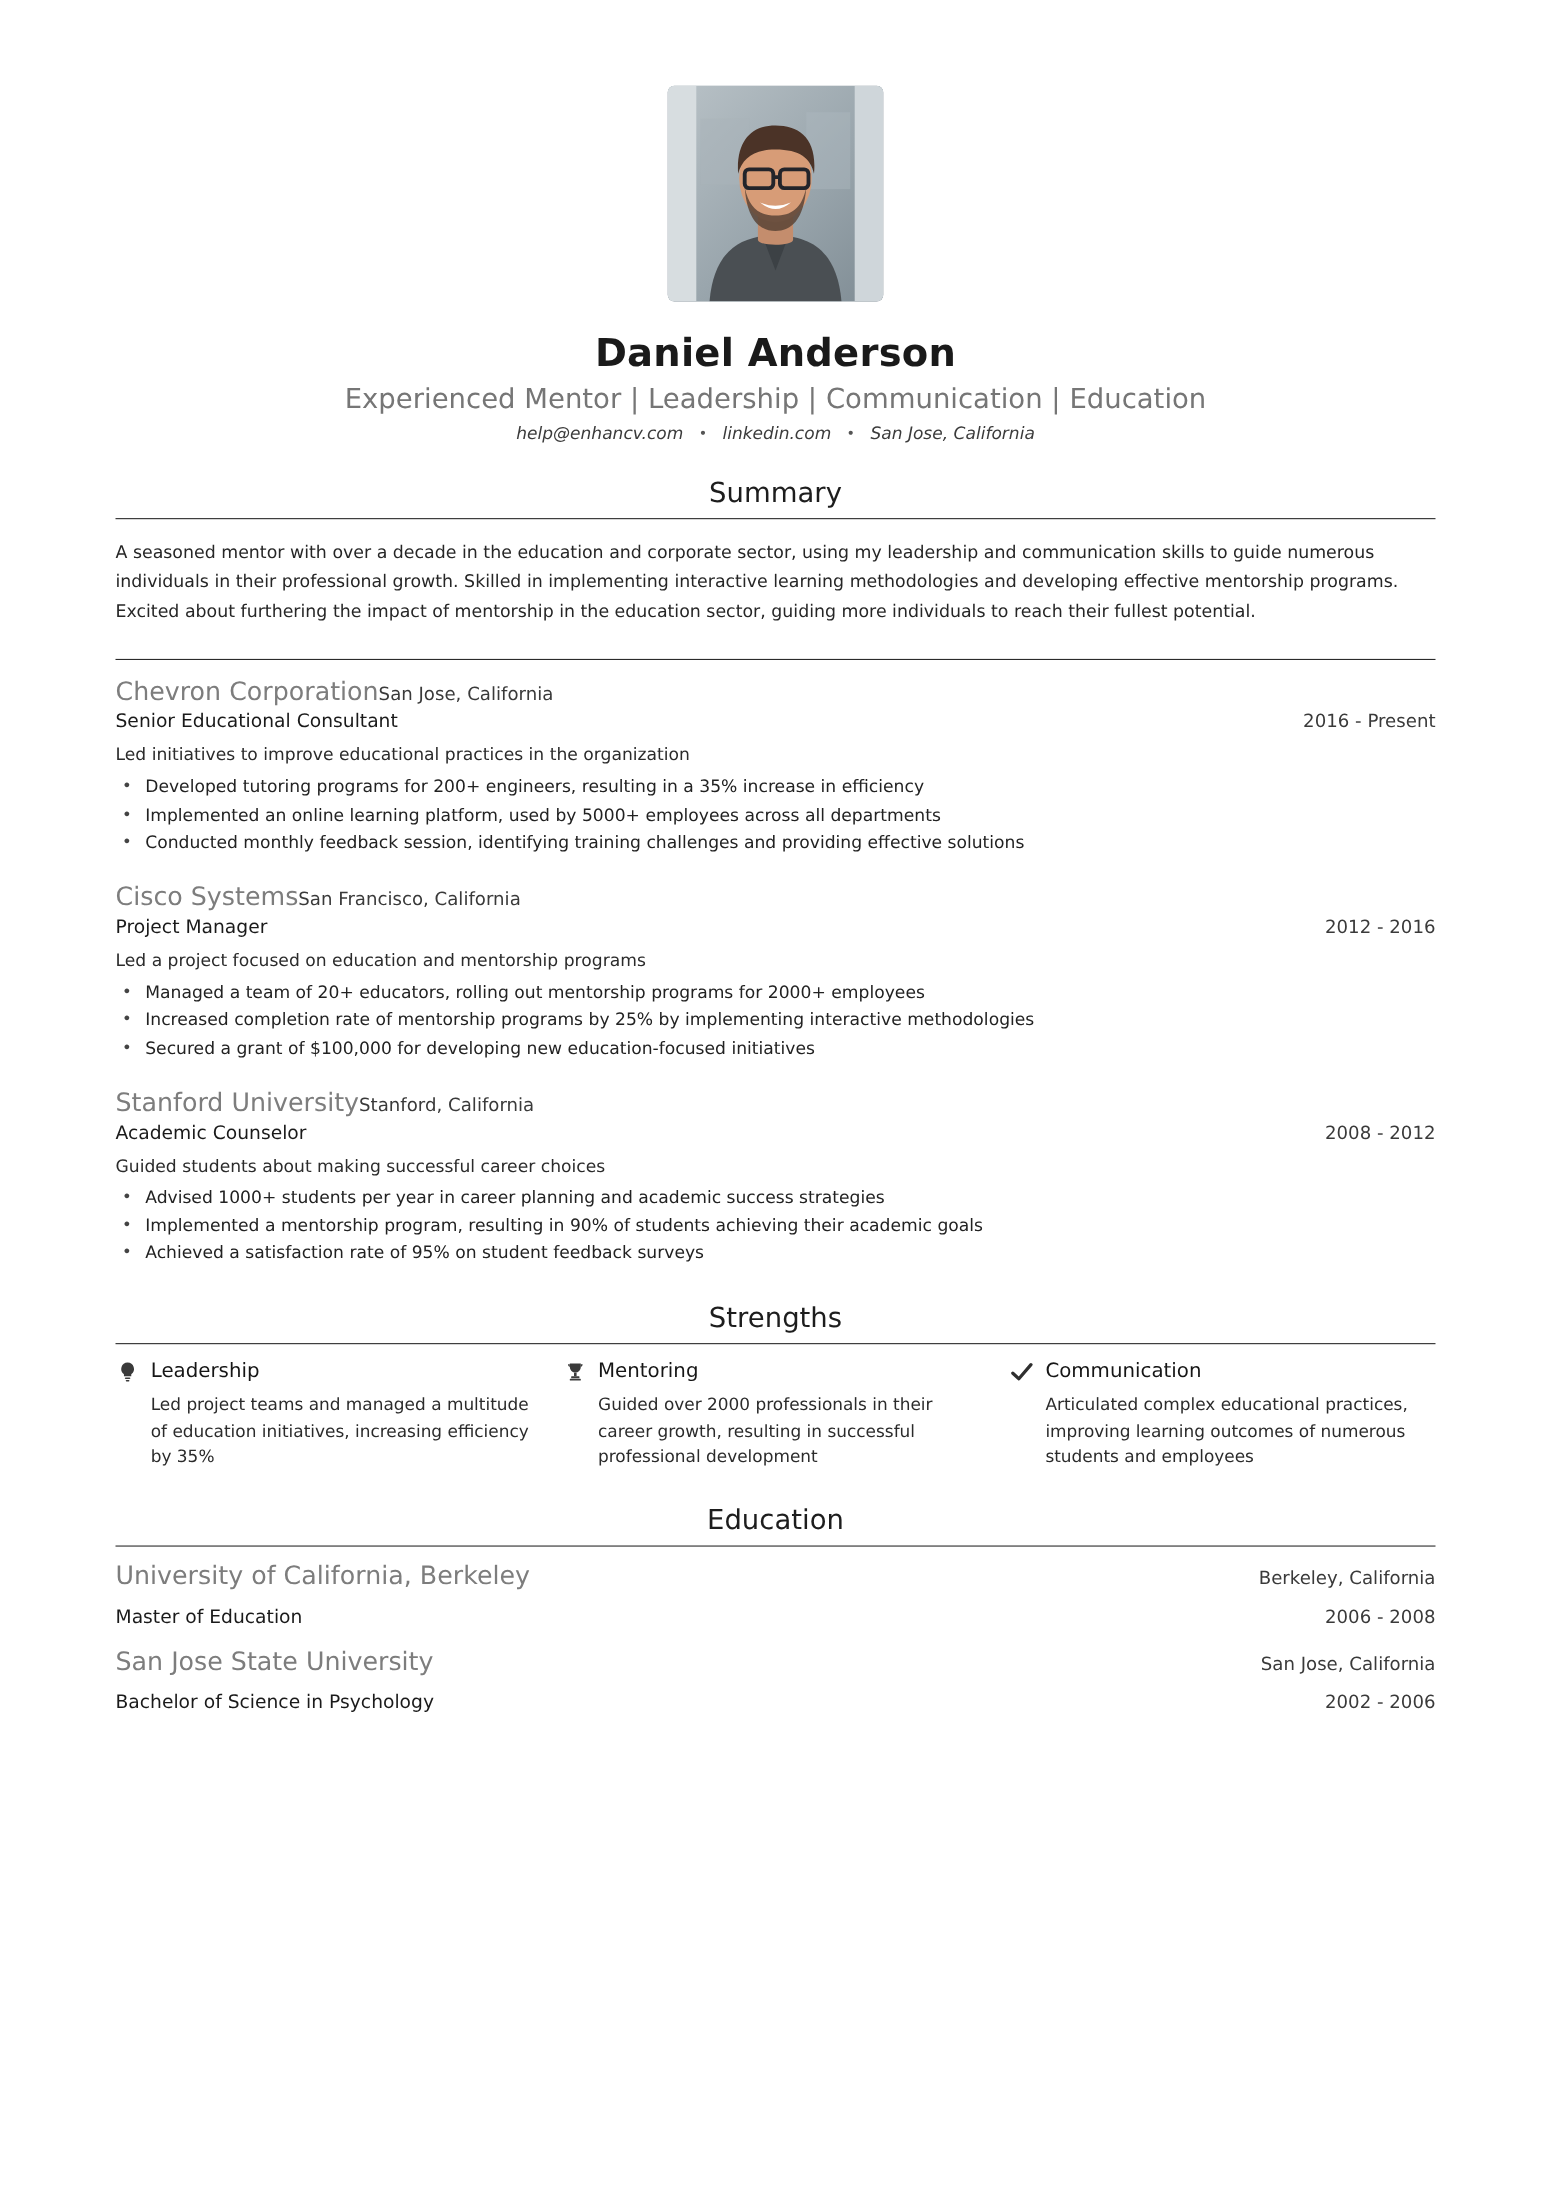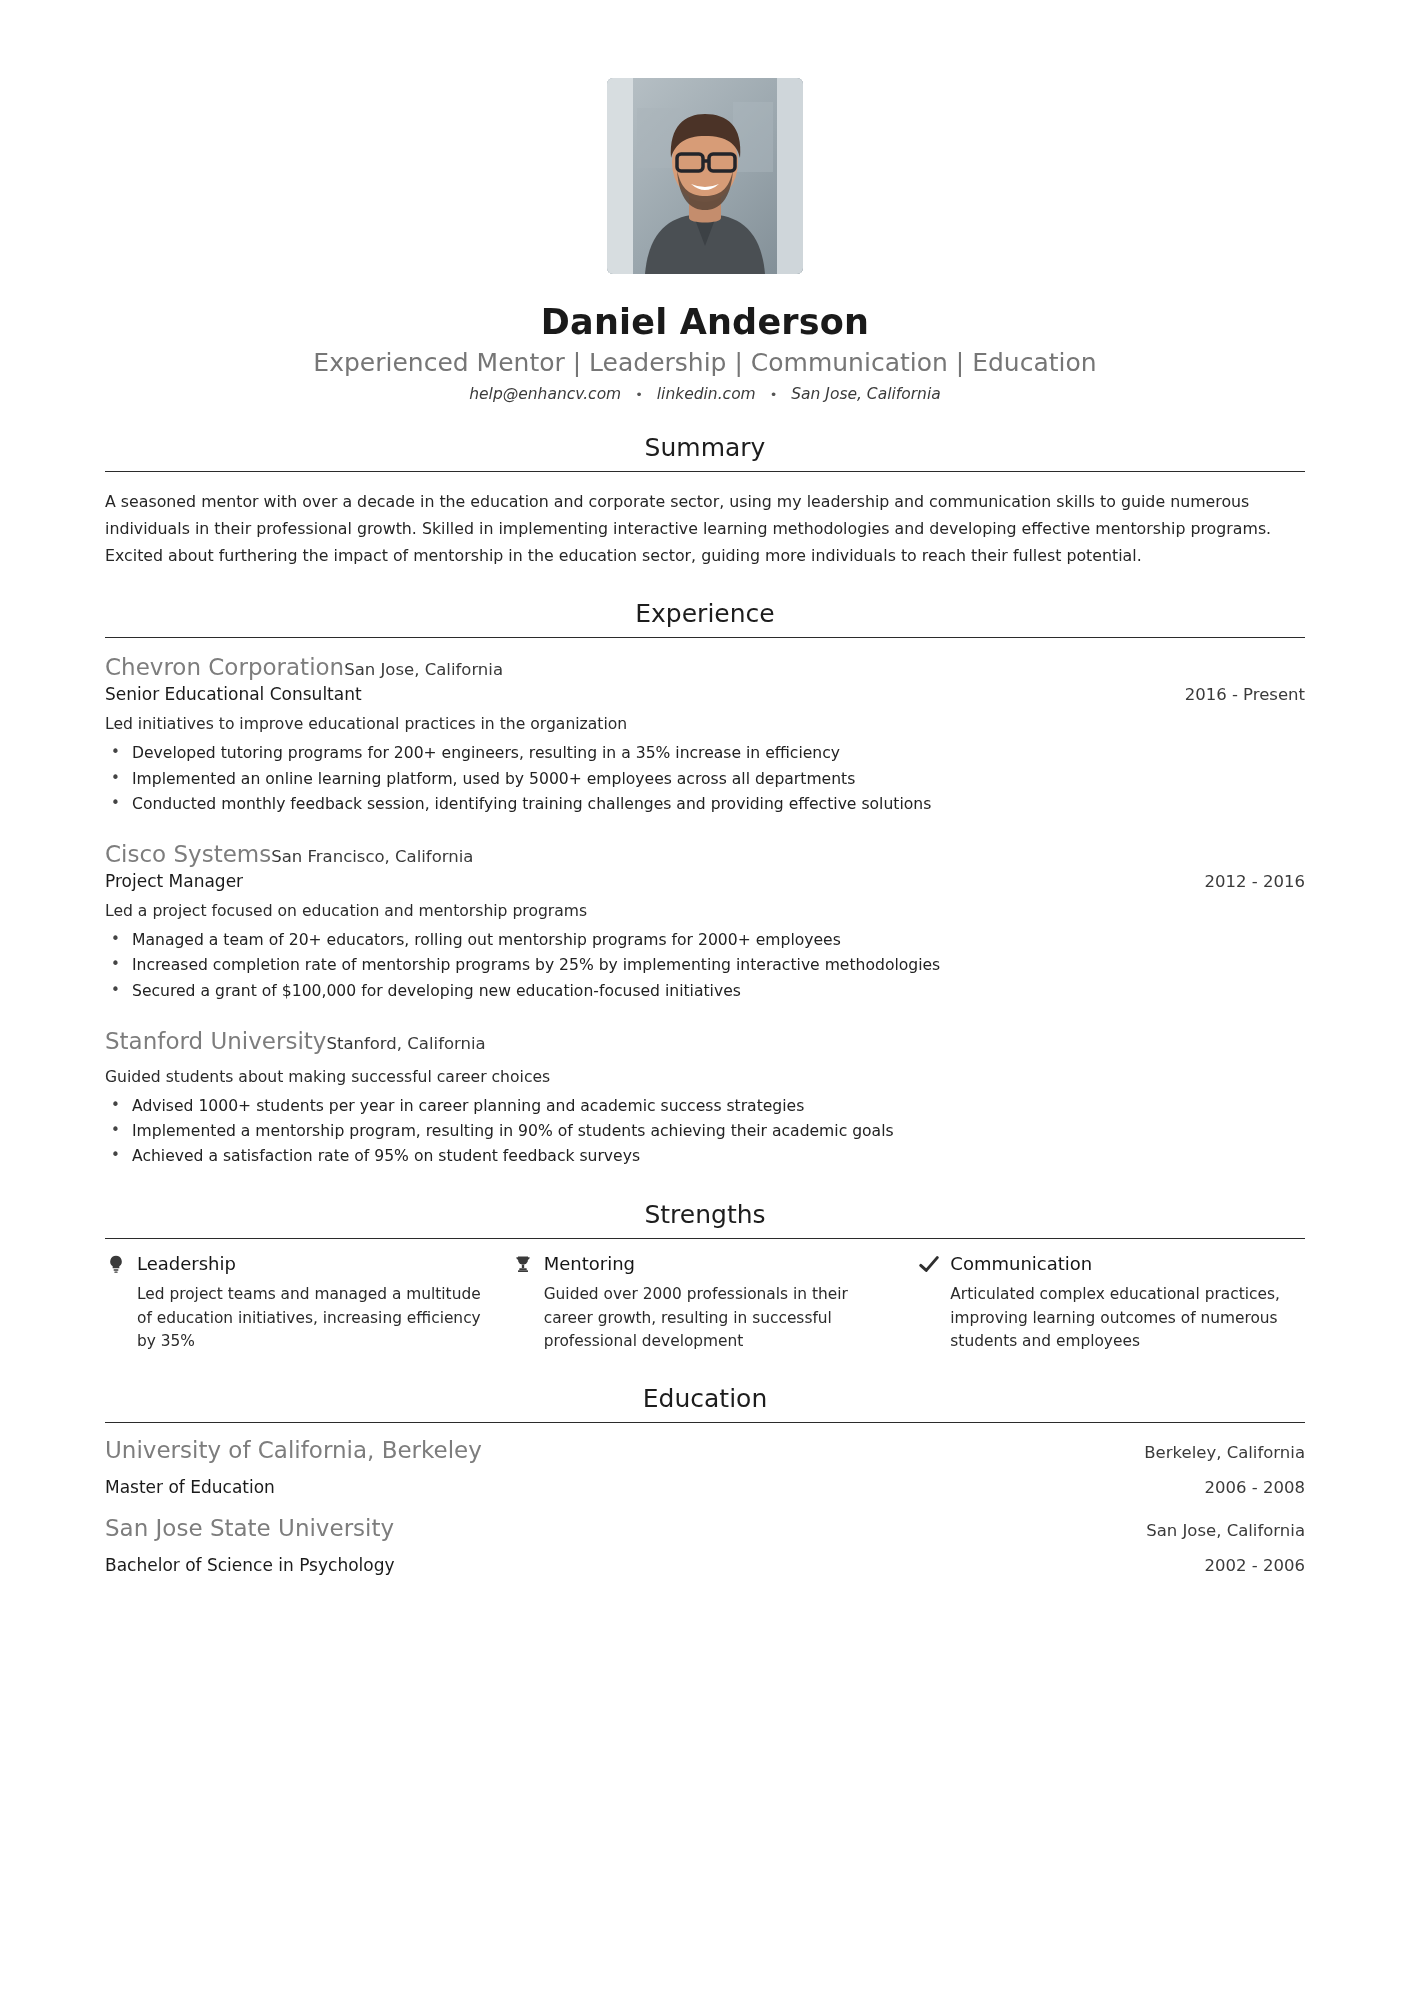--- a/index.html
+++ b/index.html
@@ -266,21 +266,20 @@
     </div>
   </div>
 
   <div class="section">
     <div class="section-title">Summary</div>
     <div class="section-rule"></div>
     <p class="summary-text">A seasoned mentor with over a decade in the education and corporate sector, using my leadership and communication skills to guide numerous individuals in their professional growth. Skilled in implementing interactive learning methodologies and developing effective mentorship programs. Excited about furthering the impact of mentorship in the education sector, guiding more individuals to reach their fullest potential.</p>
   </div>
 
   <div class="section">
-    <div class="section-title">Experience</div>
     <div class="section-rule"></div>
 
     <div class="job">
       <div class="job-row">
         <div class="job-company">Chevron Corporation</div>
         <div class="job-location">San Jose, California</div>
       </div>
       <div class="job-row2">
         <div class="job-title">Senior Educational Consultant</div>
         <div class="job-dates">2016 - Present</div>
@@ -307,20 +306,24 @@
         <li>Managed a team of 20+ educators, rolling out mentorship programs for 2000+ employees</li>
         <li>Increased completion rate of mentorship programs by 25% by implementing interactive methodologies</li>
         <li>Secured a grant of $100,000 for developing new education-focused initiatives</li>
       </ul>
     </div>
 
     <div class="job">
       <div class="job-row">
         <div class="job-company">Stanford University</div>
         <div class="job-location">Stanford, California</div>
+      </div>
+      <div class="job-row2">
+        <div class="job-title">Academic Counselor</div>
+        <div class="job-dates">2008 - 2012</div>
       </div>
       <div class="job-desc">Guided students about making successful career choices</div>
       <ul class="bullets">
         <li>Advised 1000+ students per year in career planning and academic success strategies</li>
         <li>Implemented a mentorship program, resulting in 90% of students achieving their academic goals</li>
         <li>Achieved a satisfaction rate of 95% on student feedback surveys</li>
       </ul>
     </div>
   </div>
 

